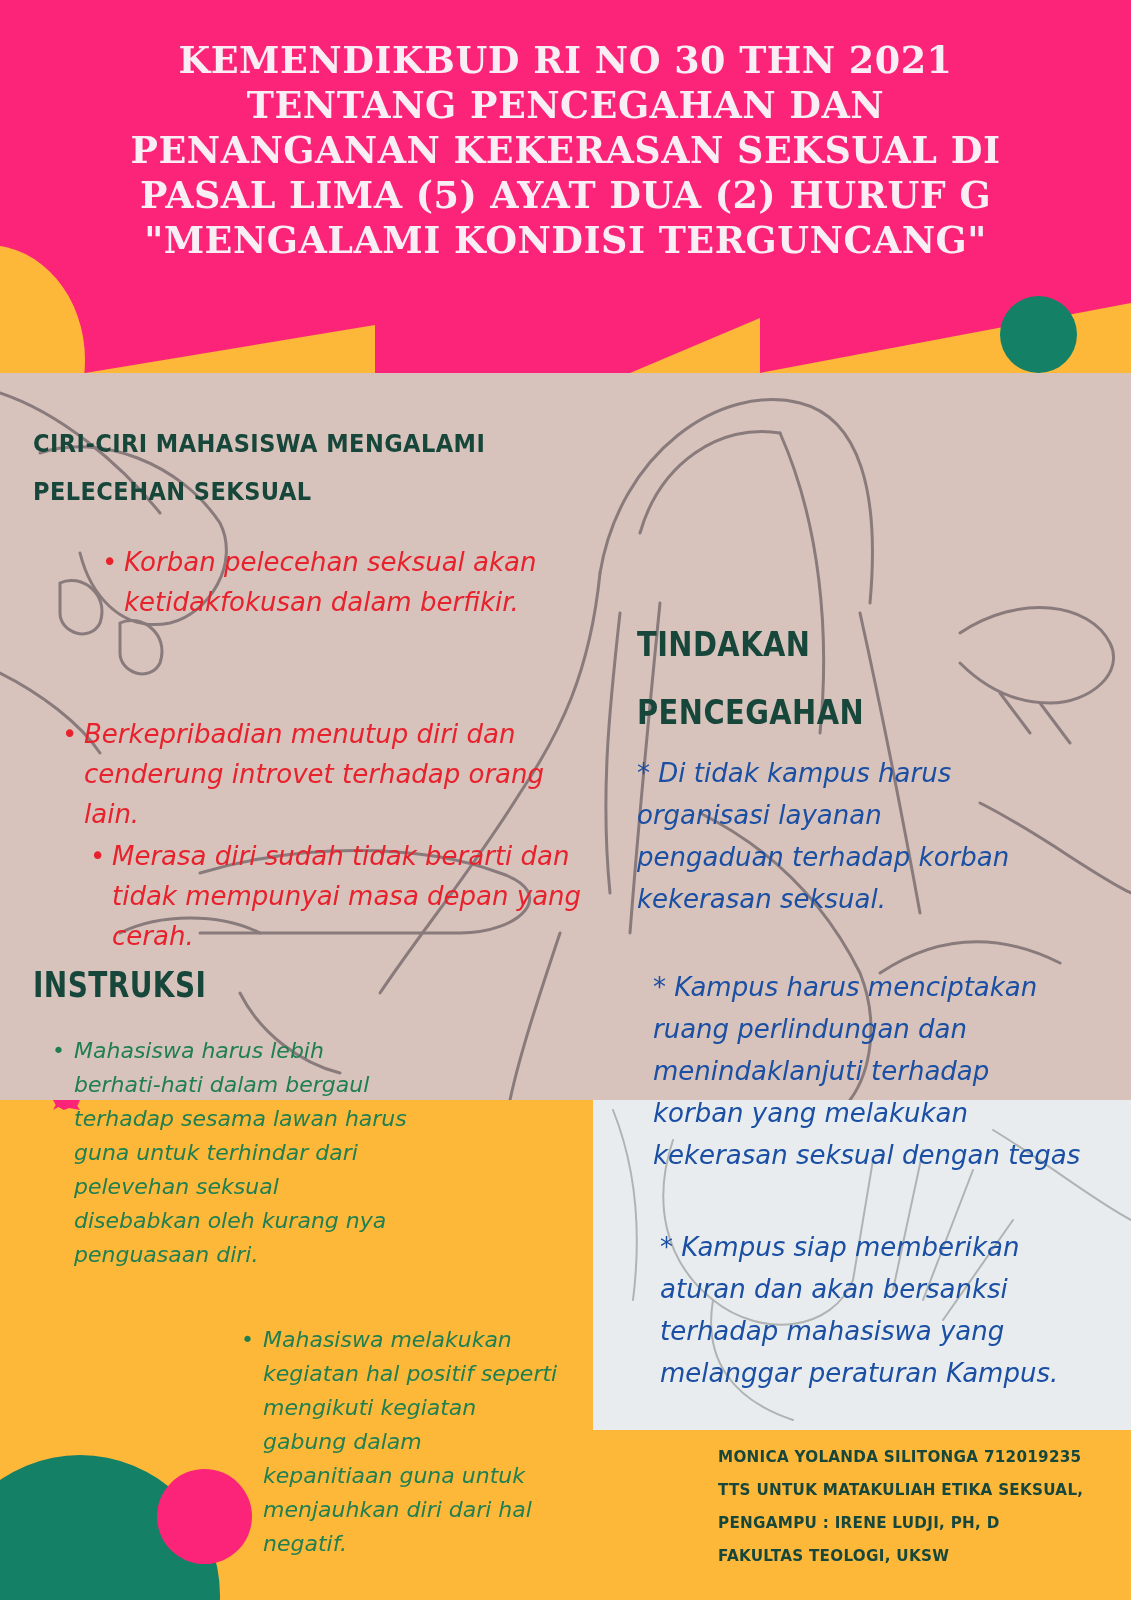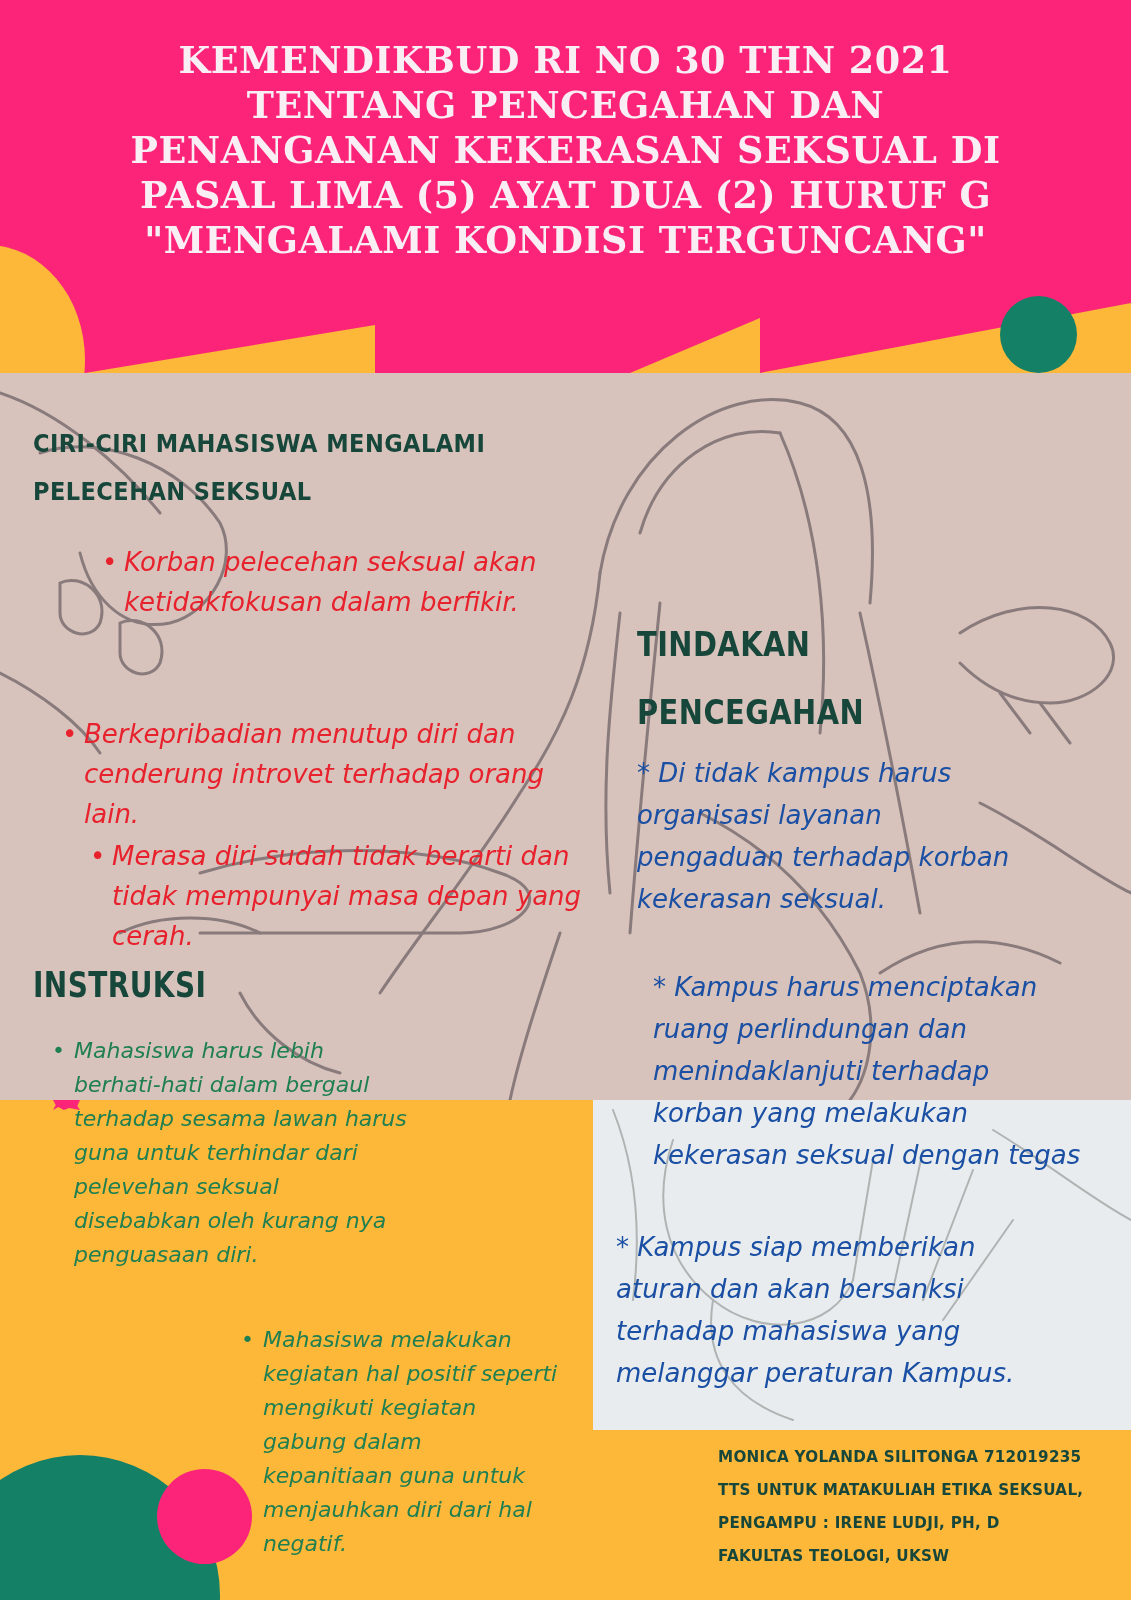--- a/index.html
+++ b/index.html
@@ -141,21 +141,21 @@
 </div>
 
 <div class="para blue" style="left:637px; top:966px;margin-left:16px;">
   <div>* Kampus harus menciptakan</div>
   <div>ruang perlindungan dan</div>
   <div>menindaklanjuti terhadap</div>
   <div>korban yang melakukan</div>
   <div>kekerasan seksual dengan tegas</div>
 </div>
 
-<div class="para blue" style="left:616px; top:1226px;">
+<div class="para blue" style="left:660px; top:1226px;">
   <div>* Kampus siap memberikan</div>
   <div>aturan dan akan bersanksi</div>
   <div>terhadap mahasiswa yang</div>
   <div>melanggar peraturan Kampus.</div>
 </div>
 
 <div class="heading h-inst">INSTRUKSI</div>
 
 <div class="pink-burst"></div>
 

